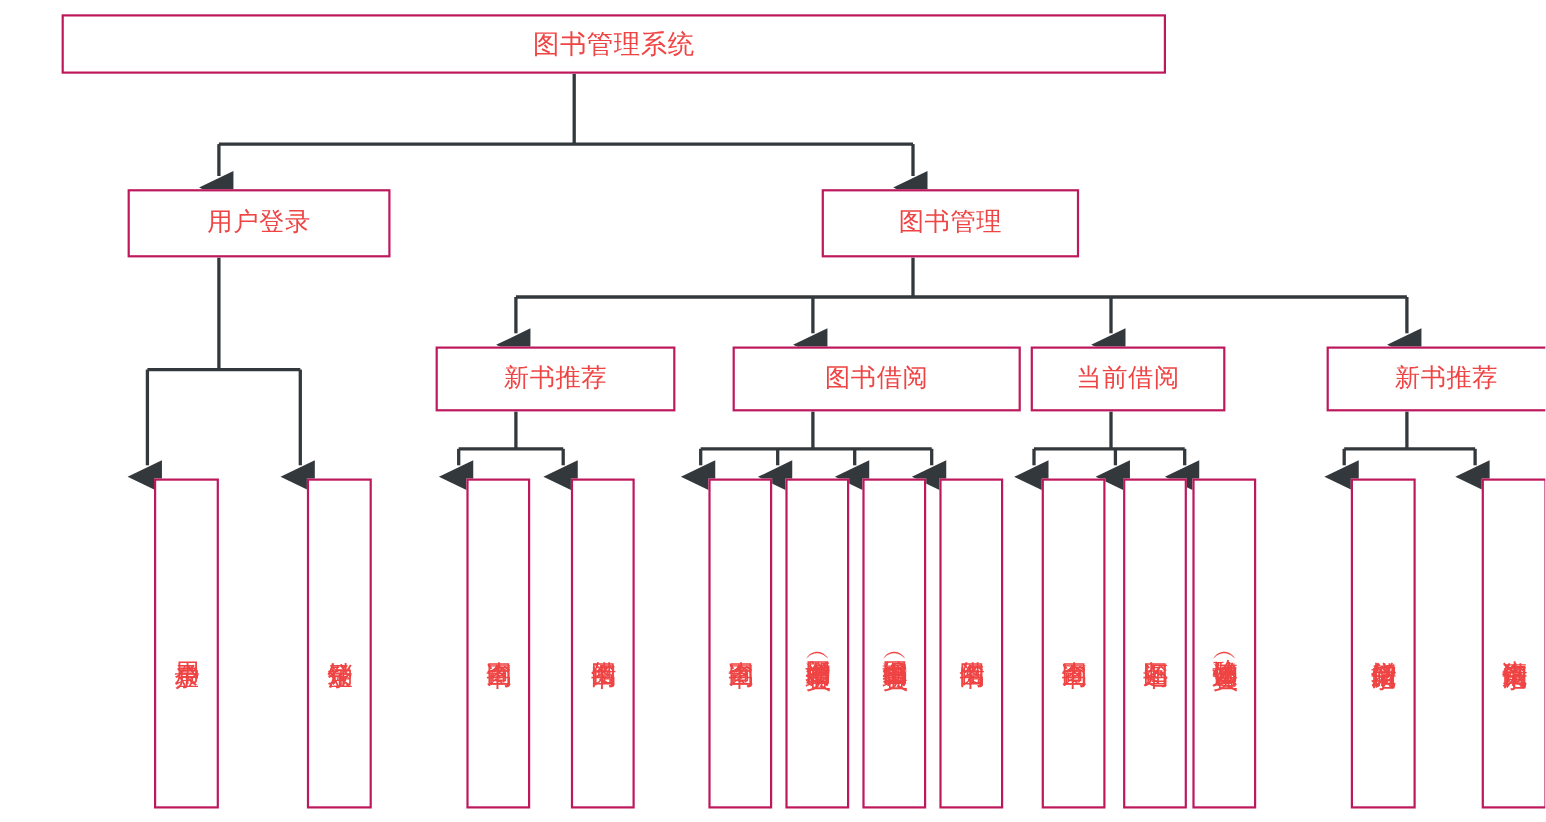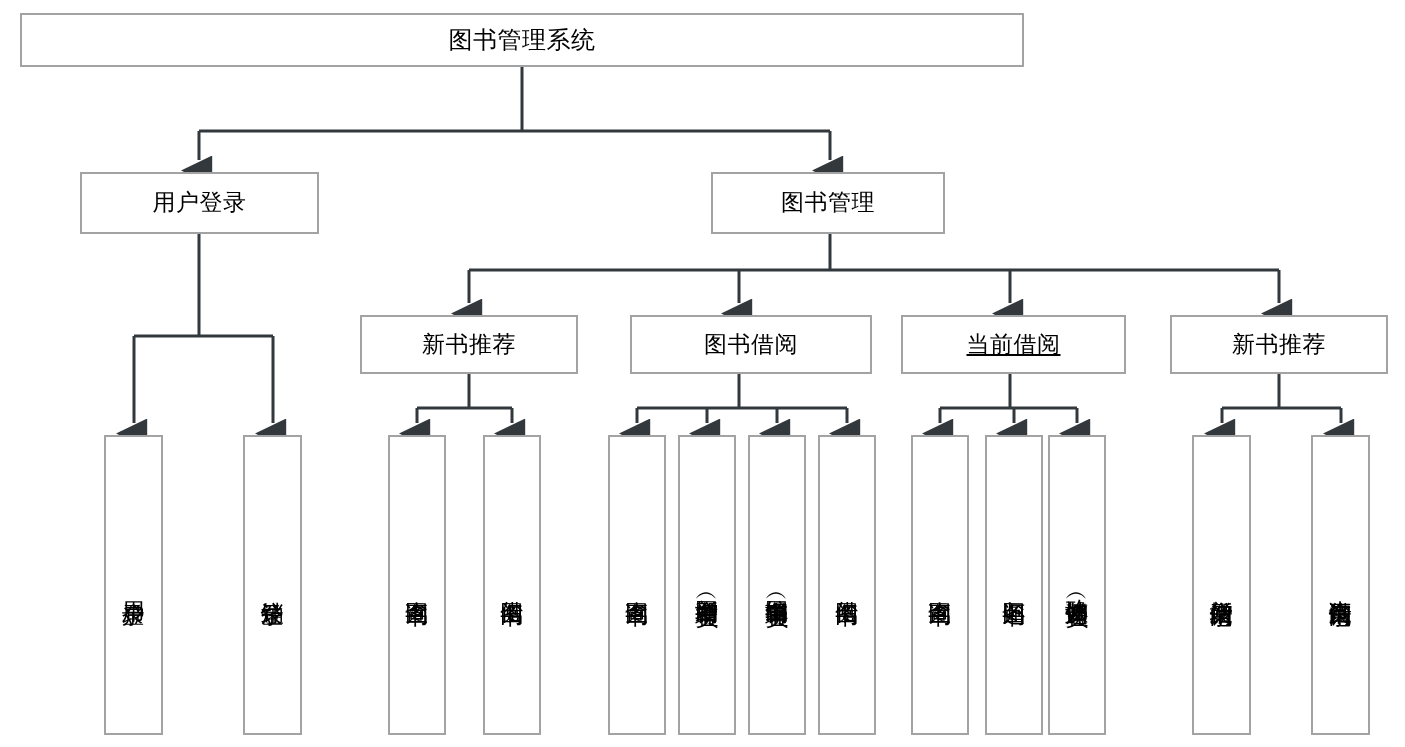--- a/index.html
+++ b/index.html
@@ -18,25 +18,26 @@
     position:absolute;
     left:0; top:0;
     width:1405px;
     height:747px;
     pointer-events:none;
   }
   .node{
     position:absolute;
     box-sizing:border-box;
     background:#ffffff;
-    border:2px solid #a3a3a3;
+    border:2px solid #be185d;
     display:flex;
     align-items:center;
     justify-content:center;
-    color:#000000;
+    color:#ef4444;
+    margin-left:36px;
   }
   .node .lbl{
     display:block;
     line-height:1.18;
     letter-spacing:0.5px;
     white-space:nowrap;
   }
   .node.horiz .lbl{
     font-size:23px;
   }
@@ -130,24 +131,24 @@
   <div class="node horiz" style="left: 80px; top: 172px; width: 239px; height: 62px;">
     <span class="lbl">用户登录</span>
   </div>
   <div class="node horiz" style="left: 711px; top: 172px; width: 234px; height: 62px; text-align: center;">
     <span class="lbl">图书管理</span>
   </div>
 
   <div class="node horiz" style="left: 360px; top: 315px; width: 218px; height: 59px; text-align: right;">
     <span class="lbl">新书推荐</span>
   </div>
-  <div class="node horiz" style="left: 630px; top: 315px; width: 242px; height: 59px;">
+  <div class="node horiz" style="left: 630px; top: 315px; width: 262px; height: 59px;">
     <span class="lbl">图书借阅</span>
   </div>
-  <div class="node horiz" style="left: 901px; top: 315px; width: 225px; height: 59px; text-decoration: underline;">
+  <div class="node horiz" style="left: 901px; top: 315px; width: 177px; height: 59px;">
     <span class="lbl">当前借阅</span>
   </div>
   <div class="node horiz" style="left: 1170px; top: 315px; width: 218px; height: 59px;">
     <span class="lbl">新书推荐</span>
   </div>
 
   <div class="node leaf" style="left: 104px; top: 435px; width: 59px; height: 300px;">
     <span class="lbl">用户登录</span>
   </div>
   <div class="node leaf" style="left: 243px; top: 435px; width: 59px; height: 300px;">

